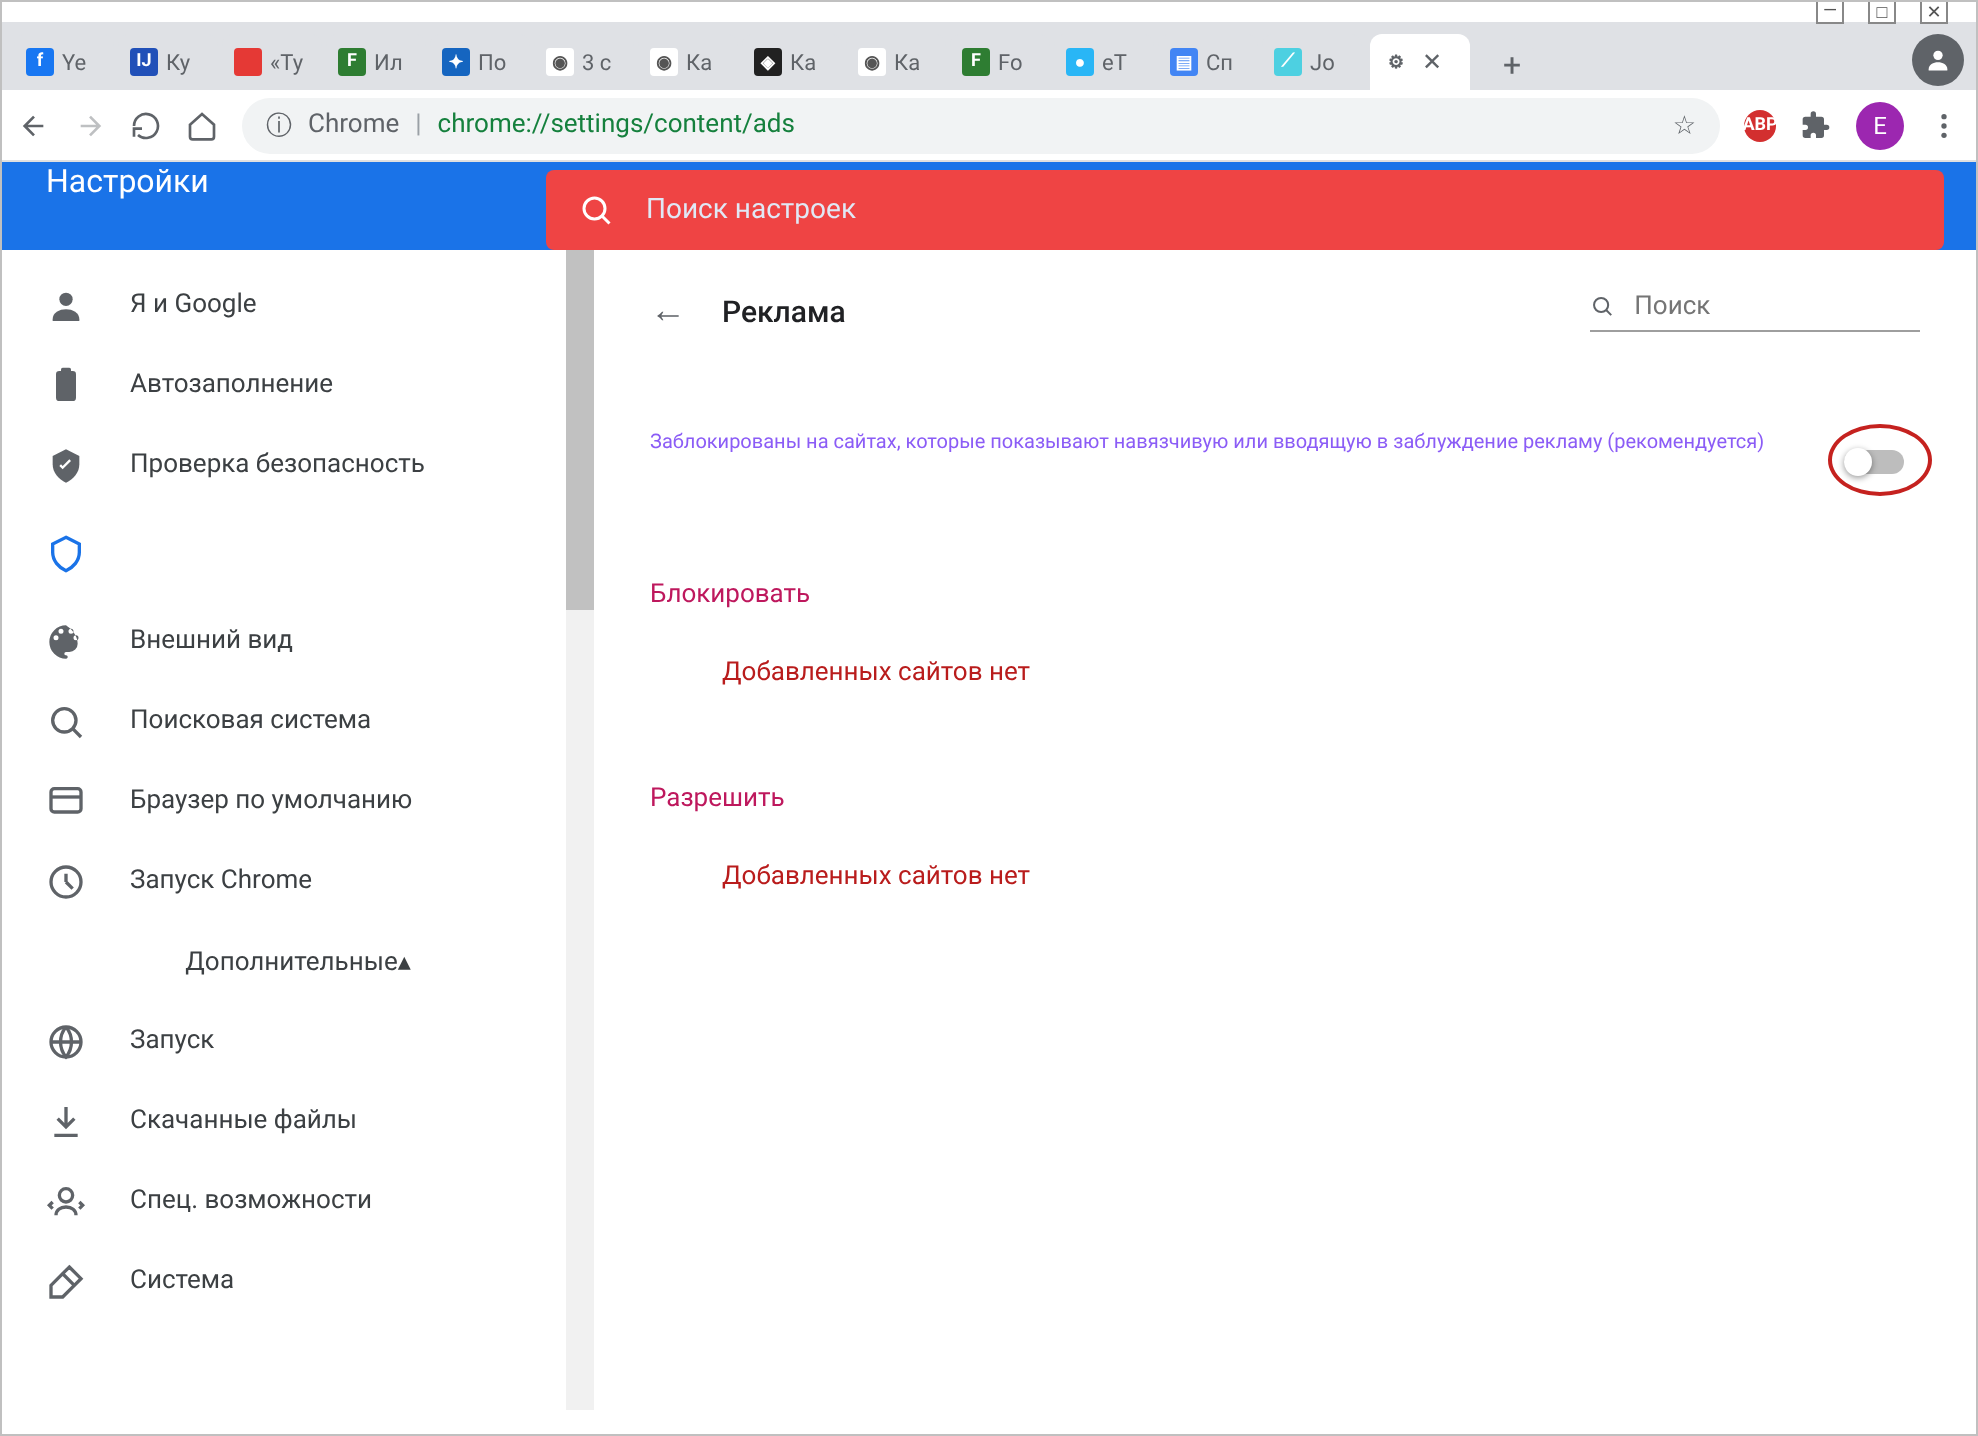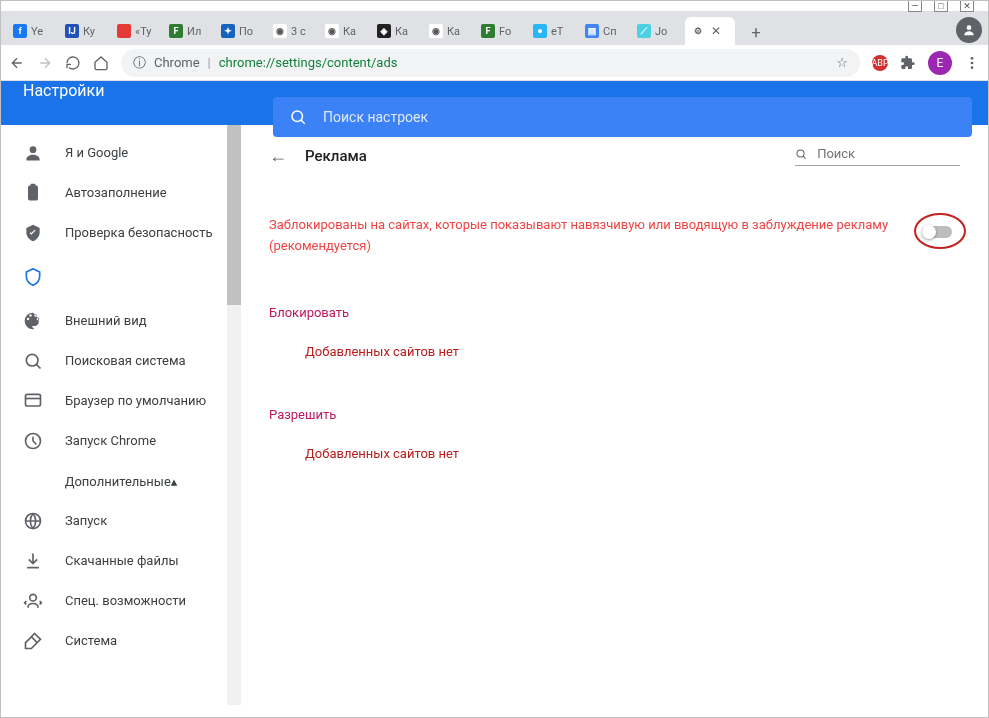--- a/index.html
+++ b/index.html
@@ -12,50 +12,50 @@
 .tab .fav{width:14px;height:14px;border-radius:2px;display:flex;align-items:center;justify-content:center;font-size:9px;font-weight:bold;color:#fff;flex-shrink:0}
 .tab .close{font-size:12px;color:#5f6368;margin-left:2px}
 .newtab{width:26px;height:26px;border-radius:50%;display:flex;align-items:center;justify-content:center;background:#dfe1e5;font-size:16px;color:#5f6368;cursor:pointer;margin-left:6px}
 .avtab{margin-left:auto;width:26px;height:26px;border-radius:50%;background:#5f6368;display:flex;align-items:center;justify-content:center;margin-bottom:2px}
 .addrbar{height:36px;display:flex;align-items:center;padding:0 8px;gap:12px;background:#fff;border-bottom:1px solid #e0e0e0}
 .navico{width:16px;height:16px;color:#5f6368;cursor:pointer;display:flex;align-items:center;justify-content:center}
 .omni{flex:1;height:28px;background:#f1f3f4;border-radius:14px;display:flex;align-items:center;padding:0 12px;gap:8px;font-size:13px;color:#5f6368}
 .omni .url{color:#15803d}
 .appbar{height:44px;background:#1a73e8;display:flex;align-items:flex-start;color:#fff}
 .appbar .title{width:256px;padding-left:22px;font-size:16px}
-.searchbox{flex:1;height:40px;margin:16px 16px;background:#3b82f6;border-radius:4px;display:flex;align-items:center;padding:0 16px;gap:16px}
+.searchbox{flex:1;height:40px;margin:4px 16px;background:#ef4444;border-radius:4px;display:flex;align-items:center;padding:0 16px;gap:16px}
 .searchbox input{background:transparent;border:none;outline:none;color:#fff;font-size:14px;flex:1}
 .searchbox input::placeholder{color:#e0e8f5}
 .content{display:flex;height:calc(100% - 136px)}
-.sidebar{width:240px;overflow-y:auto;padding:8px 0;position:relative}
+.sidebar{width:296px;overflow-y:auto;padding:8px 0;position:relative}
 .sidescroll{position:absolute;right:0;top:0;width:14px;height:100%;background:#f1f1f1}
 .sidescroll .thumb{width:14px;height:180px;background:#c1c1c1;position:absolute;top:0}
 .sbitem{height:40px;display:flex;align-items:center;padding:0 22px;gap:22px;font-size:13px;color:#3c4043;cursor:pointer}
 .sbitem.active{color:#1a73e8}
 .sbitem .ico{width:20px;height:20px;display:flex;align-items:center;justify-content:center;color:#5f6368}
 .sbitem.active .ico{color:#1a73e8}
 .sbitem.twoline{height:48px}
 .sbitem .lbl{line-height:1.3}
 .sbsection{height:40px;display:flex;align-items:center;justify-content:center;padding:0 22px;font-size:13px;color:#3c4043;cursor:pointer}
 .main{flex:1;padding:20px 28px;overflow-y:auto}
 .mainhead{display:flex;align-items:center;gap:18px;margin-bottom:48px}
 .mainhead .back{font-size:18px;color:#5f6368;cursor:pointer}
 .mainhead h2{font-size:15px;font-weight:500;color:#202124;flex:0 0 auto}
 .mainhead .spacer{flex:1}
 .msearch{display:flex;align-items:center;gap:10px;border-bottom:1px solid #9e9e9e;padding-bottom:4px;width:165px}
 .msearch input{border:none;outline:none;font-size:13px;width:100%}
 .setting-row{display:flex;align-items:flex-start;margin-bottom:48px}
-.setting-row .txt{flex:1;font-size:13px;color:#ef4444;line-height:1.6}
+.setting-row .txt{flex:1;font-size:10px;color:#8b5cf6;line-height:1.6}
 .toggle-wrap{position:relative;width:38px;height:22px;flex-shrink:0;margin-left:20px;margin-top:6px}
 .toggle-wrap .ellipse{position:absolute;width:52px;height:36px;border:2px solid #c5221f;border-radius:50%;left:-8px;top:-8px}
 .toggle{width:30px;height:12px;background:#bdbdbd;border-radius:6px;position:absolute;top:5px}
 .toggle .knob{width:14px;height:14px;background:#fff;border-radius:50%;box-shadow:0 1px 3px rgba(0,0,0,.4);position:absolute;left:0;top:-1px}
 .section-label{font-size:13px;color:#be185d;margin-bottom:24px}
 .empty{font-size:13px;color:#b91c1c;padding-left:36px;margin-bottom:48px}
-.ext-ico{width:16px;height:16px;border-radius:50%;display:flex;align-items:center;justify-content:center;font-size:9px;font-weight:normal}
+.ext-ico{width:16px;height:16px;border-radius:50%;display:flex;align-items:center;justify-content:center;font-size:9px;font-weight:bold}
 svg{width:100%;height:100%}
 </style>
 </head>
 <body>
 
 <div class="titlebar">
   <div class="wbtn">—</div>
   <div class="wbtn">□</div>
   <div class="wbtn">✕</div>
 </div>

